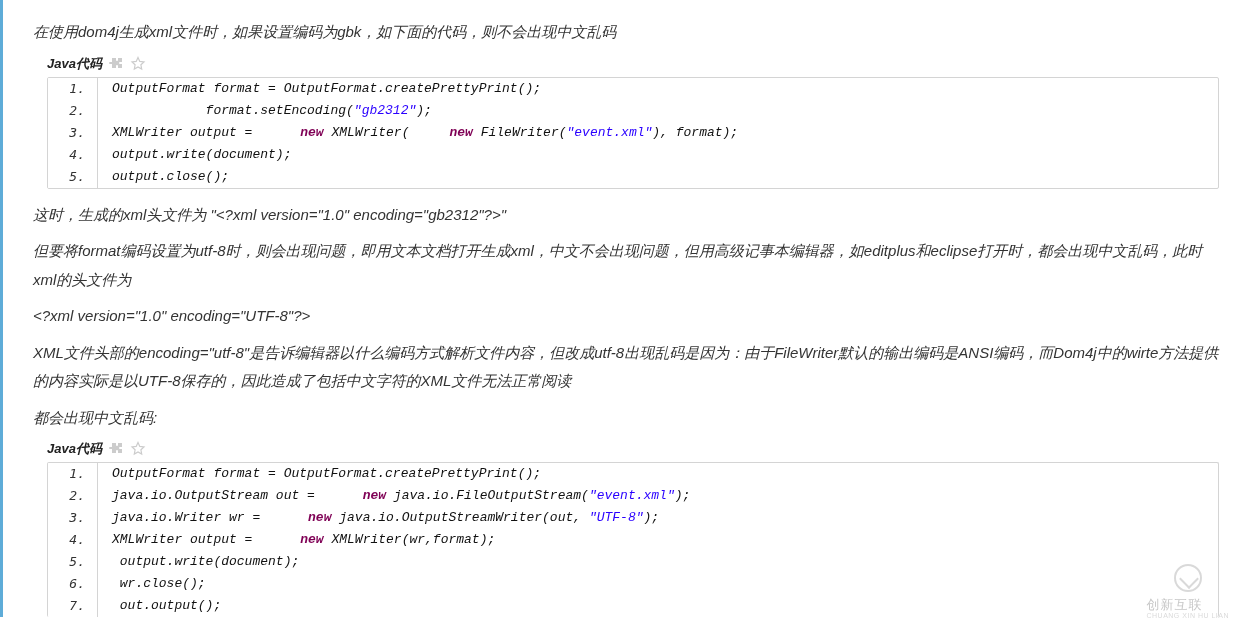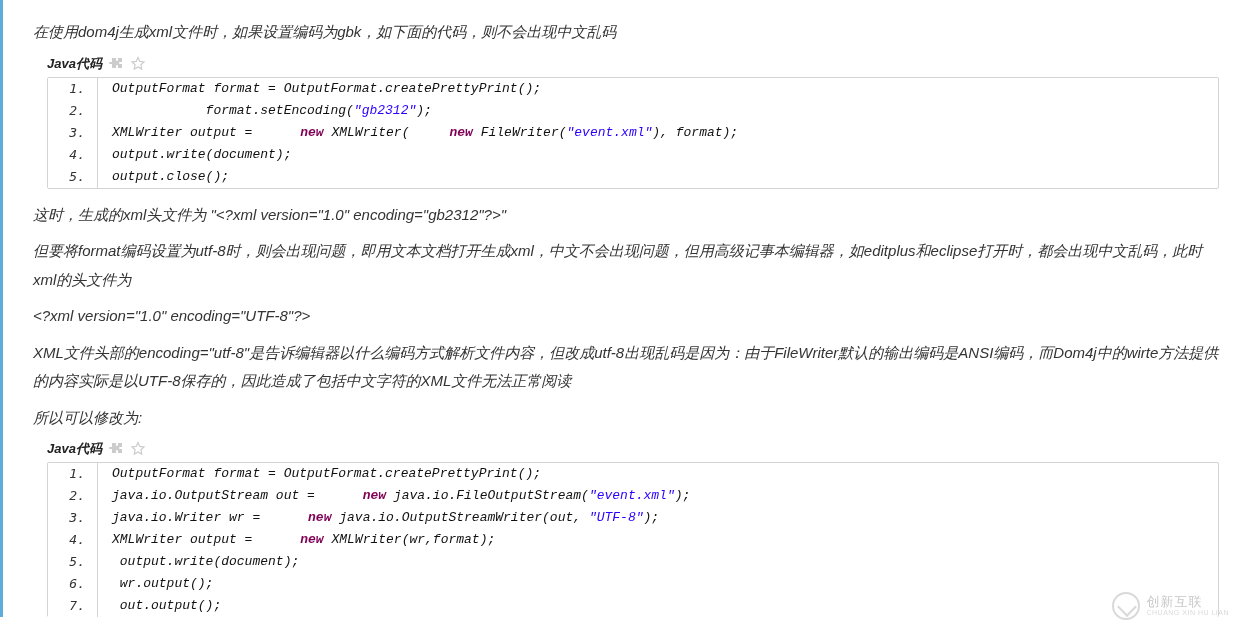--- a/index.html
+++ b/index.html
@@ -9,21 +9,21 @@
 .code-header { display: flex; align-items: center; gap: 6px; margin: 0 0 4px 14px; }
 .code-label { font-weight: bold; font-size: 13px; color: #222; }
 .icon { width: 16px; height: 16px; display: inline-block; }
 .icon svg { width: 16px; height: 16px; display: block; }
 .code-block { border: 1px solid #d4d4d4; border-radius: 2px; margin: 0 0 12px 14px; background: #fff; font-family: Consolas, Monaco, "Courier New", monospace; font-size: 13px; overflow: hidden; }
 .code-line { display: flex; align-items: stretch; line-height: 22px; min-height: 22px; }
 .ln { width: 50px; text-align: right; padding-right: 12px; color: #333; background: #fff; border-right: 1px solid #d4d4d4; font-family: Consolas, Monaco, monospace; flex-shrink: 0; }
 .lc { padding-left: 14px; white-space: pre; flex: 1; color: #111; }
 .kw { color: #7f0055; font-weight: bold; margin-left: 40px; }
 .str { color: #2a00ff; }
-.watermark { position: fixed; right: 20px; bottom: 12px; display: flex; align-items: center; gap: 6px; opacity: 0.55; pointer-events: none; font-size: 11px; color: #888; }
+.watermark { position: fixed; right: 20px; bottom: 12px; display: flex; align-items: center; gap: 6px; opacity: 0.55; pointer-events: none; font-size: 11px; color: #888; flex-direction: column; }
 .wm-logo { width: 28px; height: 28px; border: 2px solid #bbb; border-radius: 50%; position: relative; }
 .wm-logo::before { content: ""; position: absolute; width: 12px; height: 12px; border: 2px solid #bbb; border-top: none; border-right: none; transform: rotate(-45deg); top: 6px; left: 6px; }
 .wm-text { line-height: 1.1; }
 .wm-cn { font-size: 13px; color: #999; letter-spacing: 1px; }
 .wm-en { font-size: 7px; color: #bbb; letter-spacing: 0.5px; }
 </style>
 </head>
 <body>
 
 <div class="content">
@@ -64,21 +64,21 @@
       <div class="code-line">
         <div class="ln">5.</div>
         <div class="lc">output.close();   </div>
       </div>
     </div>
 
   <p class="para">这时，生成的xml头文件为 "&lt;?xml version="1.0" encoding="gb2312"?&gt;"</p>
   <p class="para">但要将format编码设置为utf-8时，则会出现问题，即用文本文档打开生成xml，中文不会出现问题，但用高级记事本编辑器，如editplus和eclipse打开时，都会出现中文乱码，此时xml的头文件为</p>
   <p class="para">&lt;?xml version="1.0" encoding="UTF-8"?&gt;</p>
   <p class="para">XML文件头部的encoding="utf-8"是告诉编辑器以什么编码方式解析文件内容，但改成utf-8出现乱码是因为：由于FileWriter默认的输出编码是ANSI编码，而Dom4j中的wirte方法提供的内容实际是以UTF-8保存的，因此造成了包括中文字符的XML文件无法正常阅读</p>
-  <p class="para">所以可以修改为:</p>
+  <p class="para">都会出现中文乱码:</p>
 
   <div class="code-header">
     <span class="code-label">Java代码</span>
     <span class="icon">
       <svg viewBox="0 0 16 16">
           <path fill="#ccc" d="M4 2h4v2a1 1 0 1 0 2 0V2h4v4h-2a1 1 0 1 0 0 2h2v4h-4v-2a1 1 0 1 0-2 0v2H4V8H2a1 1 0 1 1 0-2h2V2z"></path>
         </svg>
     </span>
     <span class="icon">
       <svg viewBox="0 0 16 16">
@@ -103,21 +103,21 @@
       <div class="code-line">
         <div class="ln">4.</div>
         <div class="lc">XMLWriter output = <span class="kw">new</span> XMLWriter(wr,format);    </div>
       </div>
       <div class="code-line">
         <div class="ln">5.</div>
         <div class="lc"> output.write(document);    </div>
       </div>
       <div class="code-line">
         <div class="ln">6.</div>
-        <div class="lc"> wr.output();  </div>
+        <div class="lc"> wr.close();  </div>
       </div>
       <div class="code-line">
         <div class="ln">7.</div>
         <div class="lc"> out.output();  </div>
       </div>
     </div>
 
 </div>
 
 <div class="watermark">

